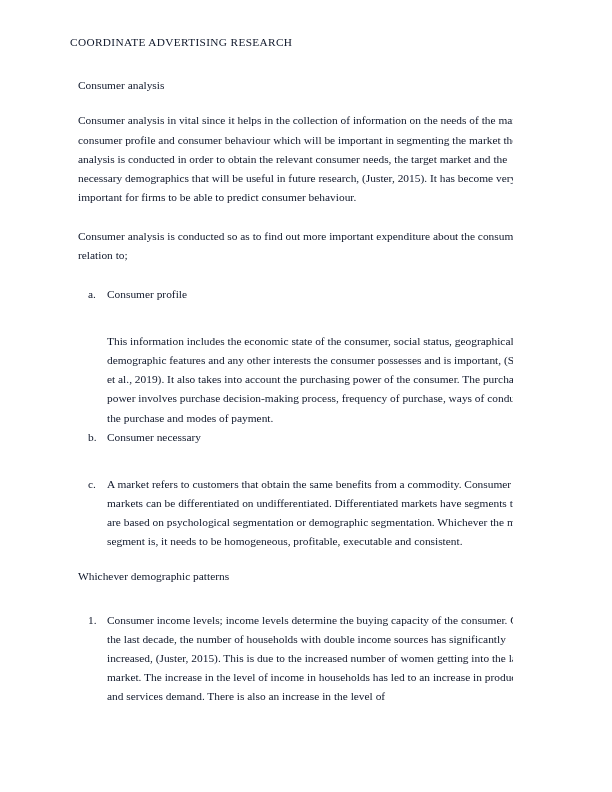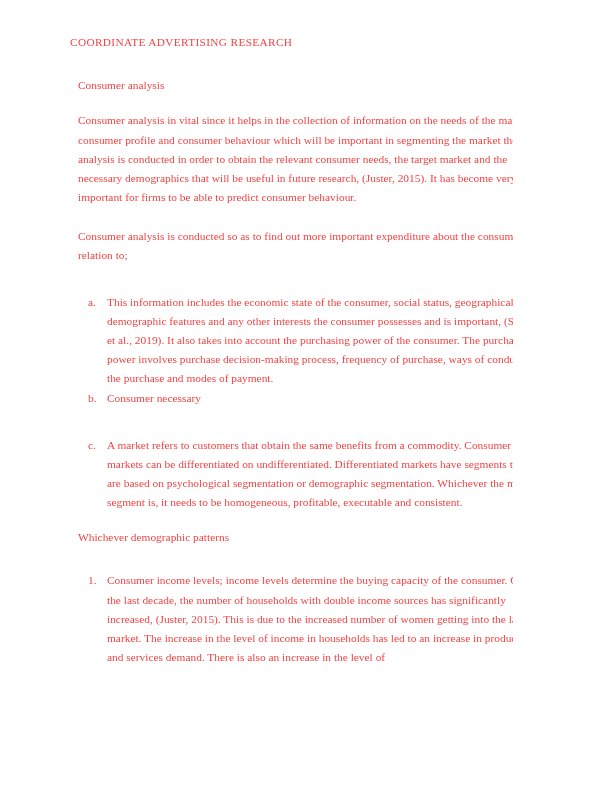--- a/index.html
+++ b/index.html
@@ -7,21 +7,21 @@
     padding: 0;
     background: #ffffff;
   }
   .page {
     position: relative;
     width: 513px;
     height: 792px;
     background: #ffffff;
     overflow: hidden;
     font-family: "Liberation Serif", "DejaVu Serif", serif;
-    color: #ef4444;
+    color: #0f172a;
     box-sizing: border-box;
   }
   .content {
     position: absolute;
     left: 70px;
     top: 36px;
     width: 472px;
   }
   
   .running-head {
@@ -97,20 +97,21 @@
 
     <p class="heading">Consumer analysis</p>
 
     <p class="para">Consumer analysis in vital since it helps in the collection of information on the needs of the market, consumer profile and consumer behaviour which will be important in segmenting the market the analysis is conducted in order to obtain the relevant consumer needs, the target market and the necessary demographics that will be useful in future research, (Juster, 2015). It has become very important for firms to be able to predict consumer behaviour.</p>
 
     <p class="para">Consumer analysis is conducted so as to find out more important expenditure about the consumer in relation to;</p>
 
     <ol class="doc-list">
       <li>
         <span class="marker">a.</span>
+        <span class="li-title">Consumer profile</span>
         <span class="li-body">This information includes the economic state of the consumer, social status, geographical and demographic features and any other interests the consumer possesses and is important, (Stokes et al., 2019). It also takes into account the purchasing power of the consumer. The purchasing power involves purchase decision-making process, frequency of purchase, ways of conducting the purchase and modes of payment.</span>
       </li>
       <li>
         <span class="marker">b.</span>
         <span class="li-title">Consumer necessary</span>
       </li>
       <li>
         <span class="marker">c.</span>
         <span class="li-body">A market refers to customers that obtain the same benefits from a commodity. Consumer markets can be differentiated on undifferentiated. Differentiated markets have segments that are based on psychological segmentation or demographic segmentation. Whichever the market segment is, it needs to be homogeneous, profitable, executable and consistent.</span>
       </li>

